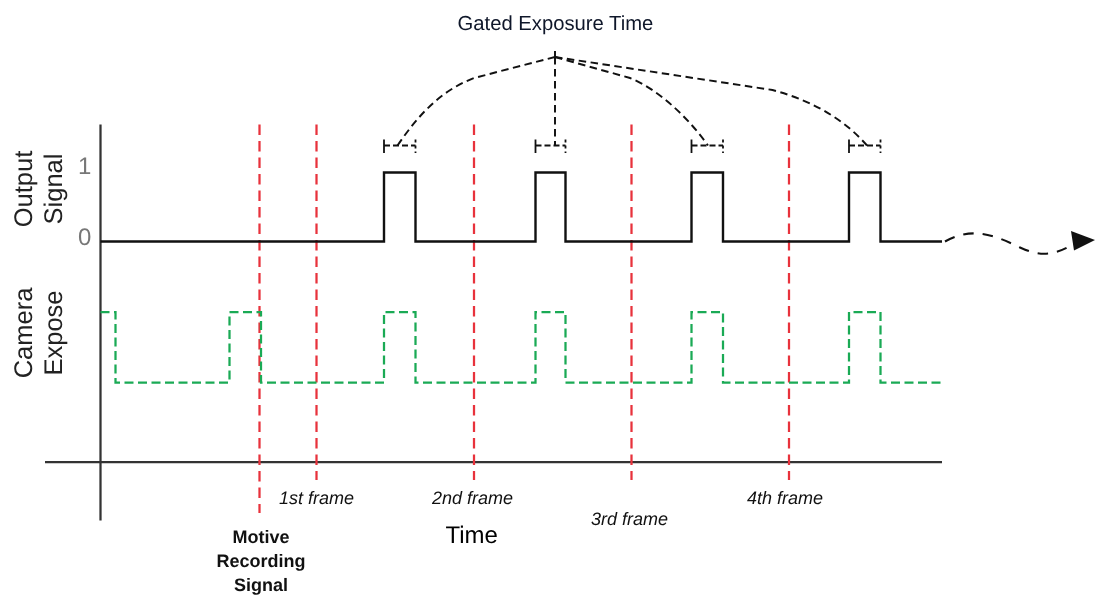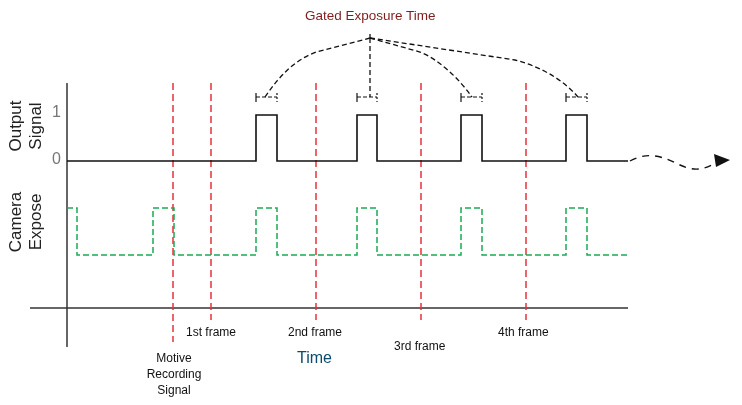--- a/index.html
+++ b/index.html
@@ -1,23 +1,23 @@
 <!DOCTYPE html>
 <html><head>
 <meta charset="utf-8">
 <style>
   html, body { margin: 0; padding: 0; background: #ffffff; }
   body { width: 742px; height: 405px; position: relative; overflow: hidden; font-family: "Liberation Sans", sans-serif; }
   svg { position: absolute; left: 0; top: 0; }
-  .lbl { position: absolute; color: #111; font-size: 12px; white-space: nowrap; }
-  .title { position: absolute; left: 305px; top: 8px; font-size: 13.5px; color: #7f1d1d; }
+  .lbl { position: absolute; color: #111; font-size: 12px; white-space: nowrap; font-style: italic; }
+  .title { position: absolute; left: 305px; top: 8px; font-size: 13.5px; color: #0f172a; }
   .axis-lbl { position: absolute; font-size: 17px; color: #222; transform-origin: left top; transform: rotate(-90deg); text-align: center; line-height: 20px; }
   .tick { position: absolute; font-size: 16px; color: #777; }
-  .time { position: absolute; left: 297px; top: 349px; font-size: 16px; color: #0c4a6e; }
-  .motive { position: absolute; left: 140px; top: 350px; width: 68px; text-align: center; font-size: 12px; line-height: 16px; color: #111; }
+  .time { position: absolute; left: 297px; top: 349px; font-size: 16px; color: #000000; }
+  .motive { position: absolute; left: 140px; top: 350px; width: 68px; text-align: center; font-size: 12px; line-height: 16px; color: #111; font-weight: bold; }
 </style>
 </head>
 <body>
 
 <svg width="742" height="405" viewBox="0 0 742 405">
 
   <line x1="67" y1="83" x2="67" y2="347" stroke="#333" stroke-width="1.5"></line>
   <line x1="30" y1="308" x2="628" y2="308" stroke="#333" stroke-width="1.5"></line>
 
   <g stroke="#e8323c" stroke-width="1.5" stroke-dasharray="7,4">

